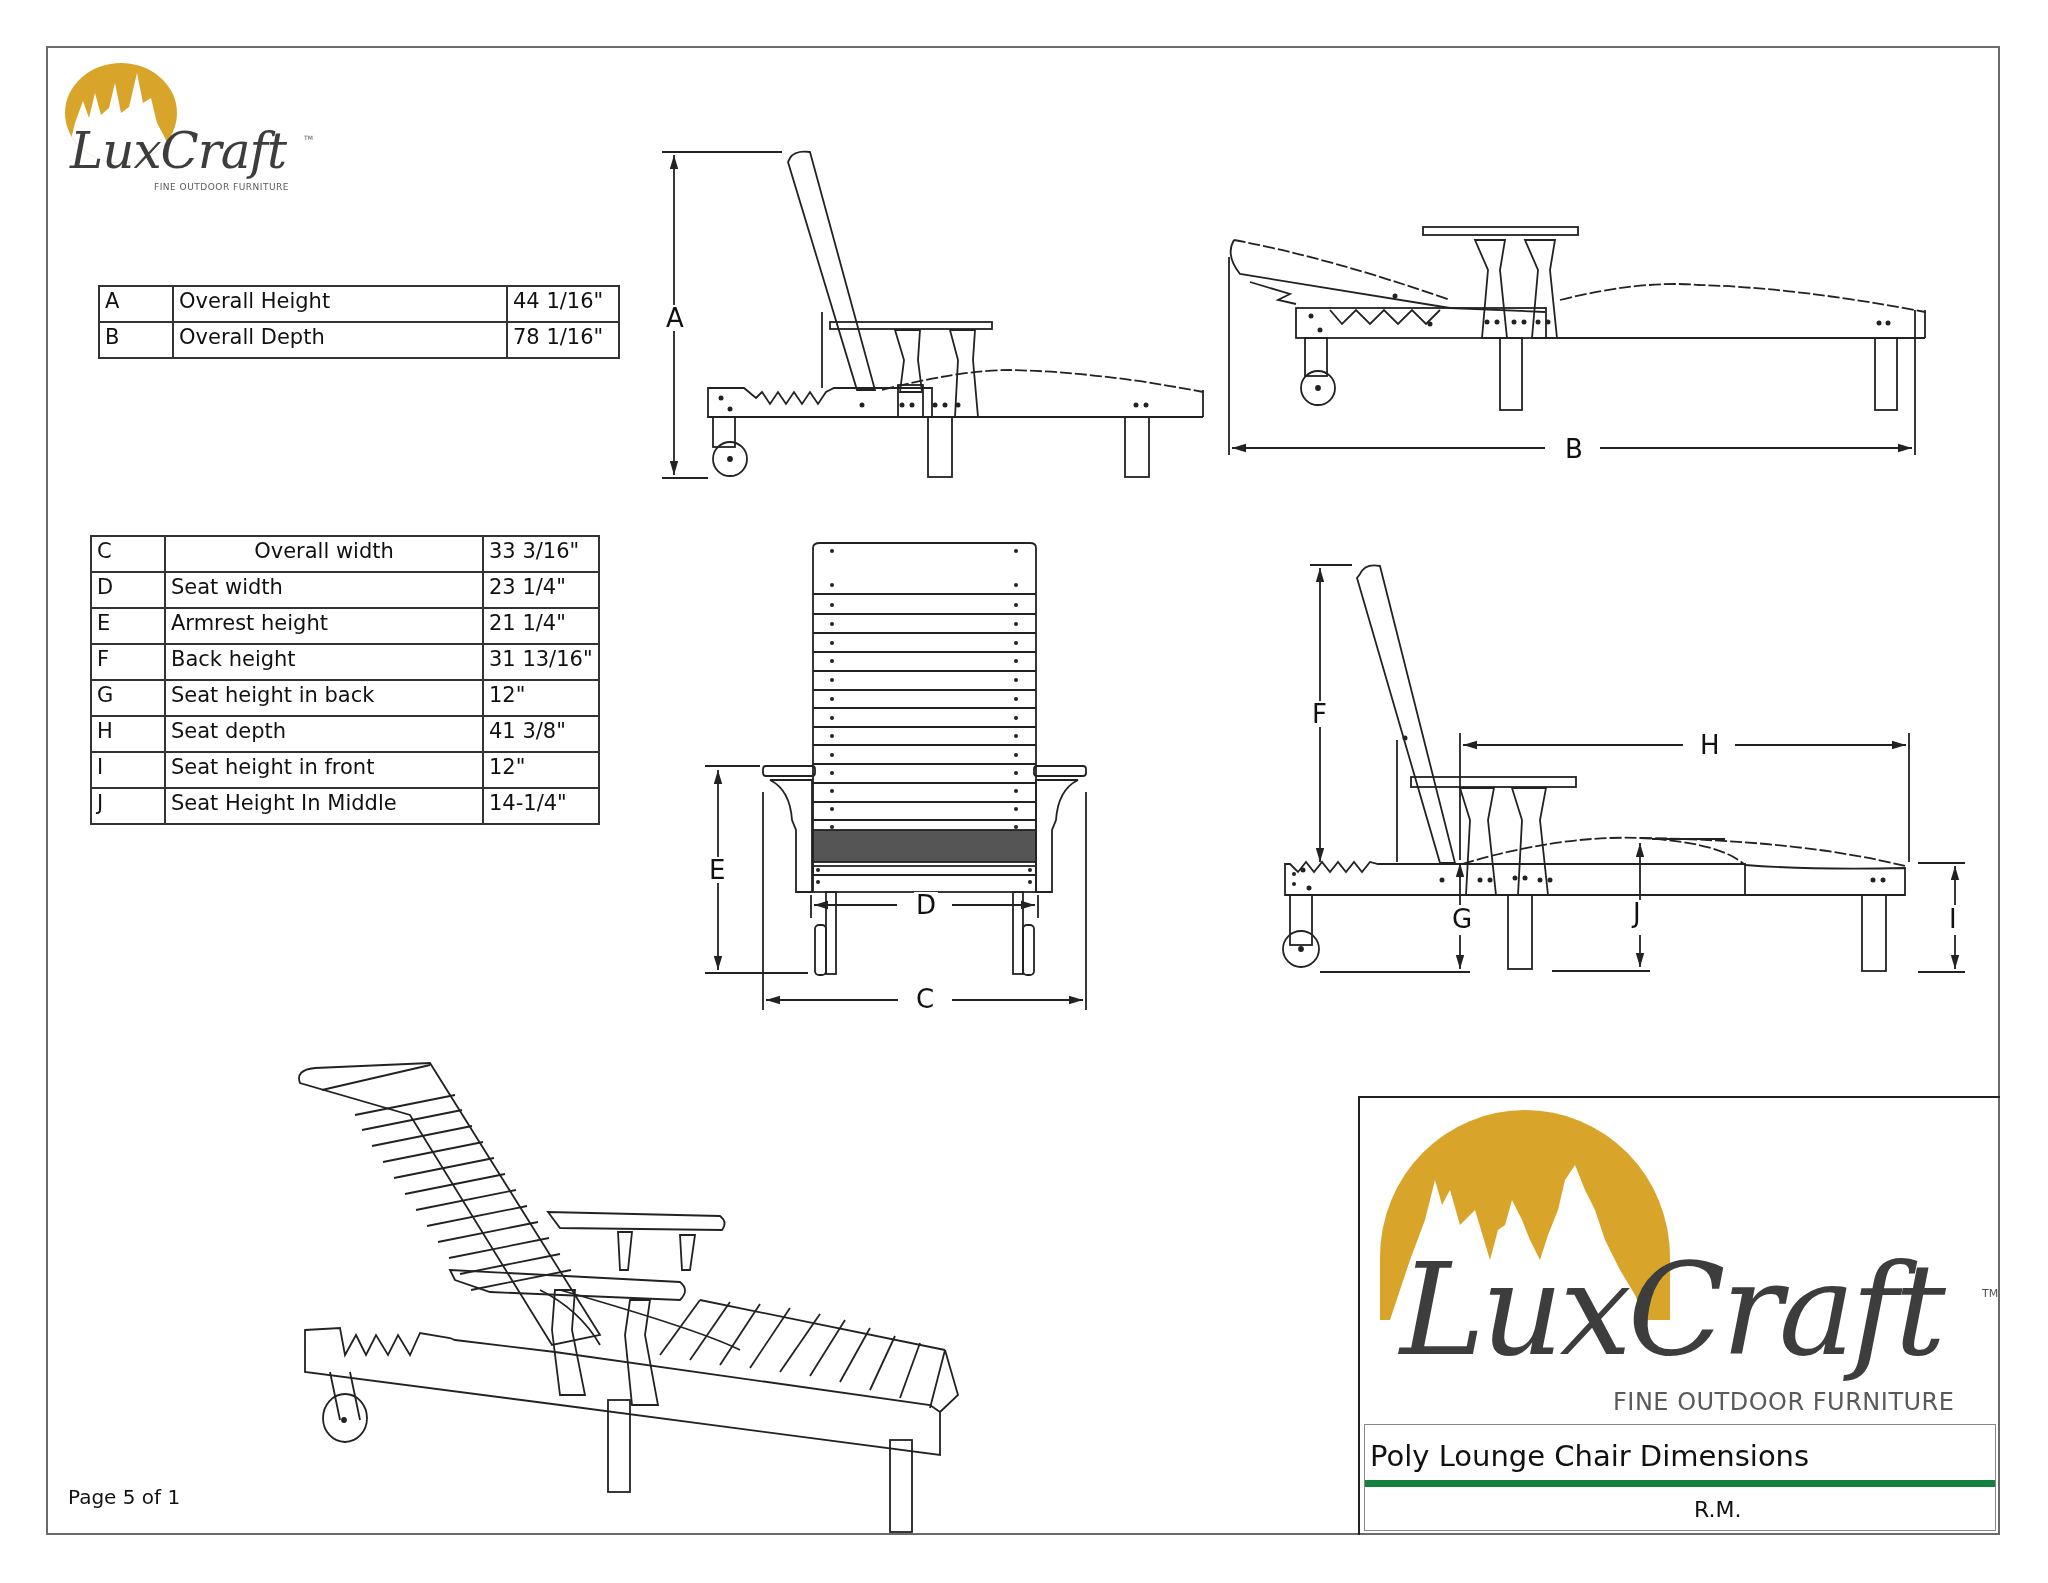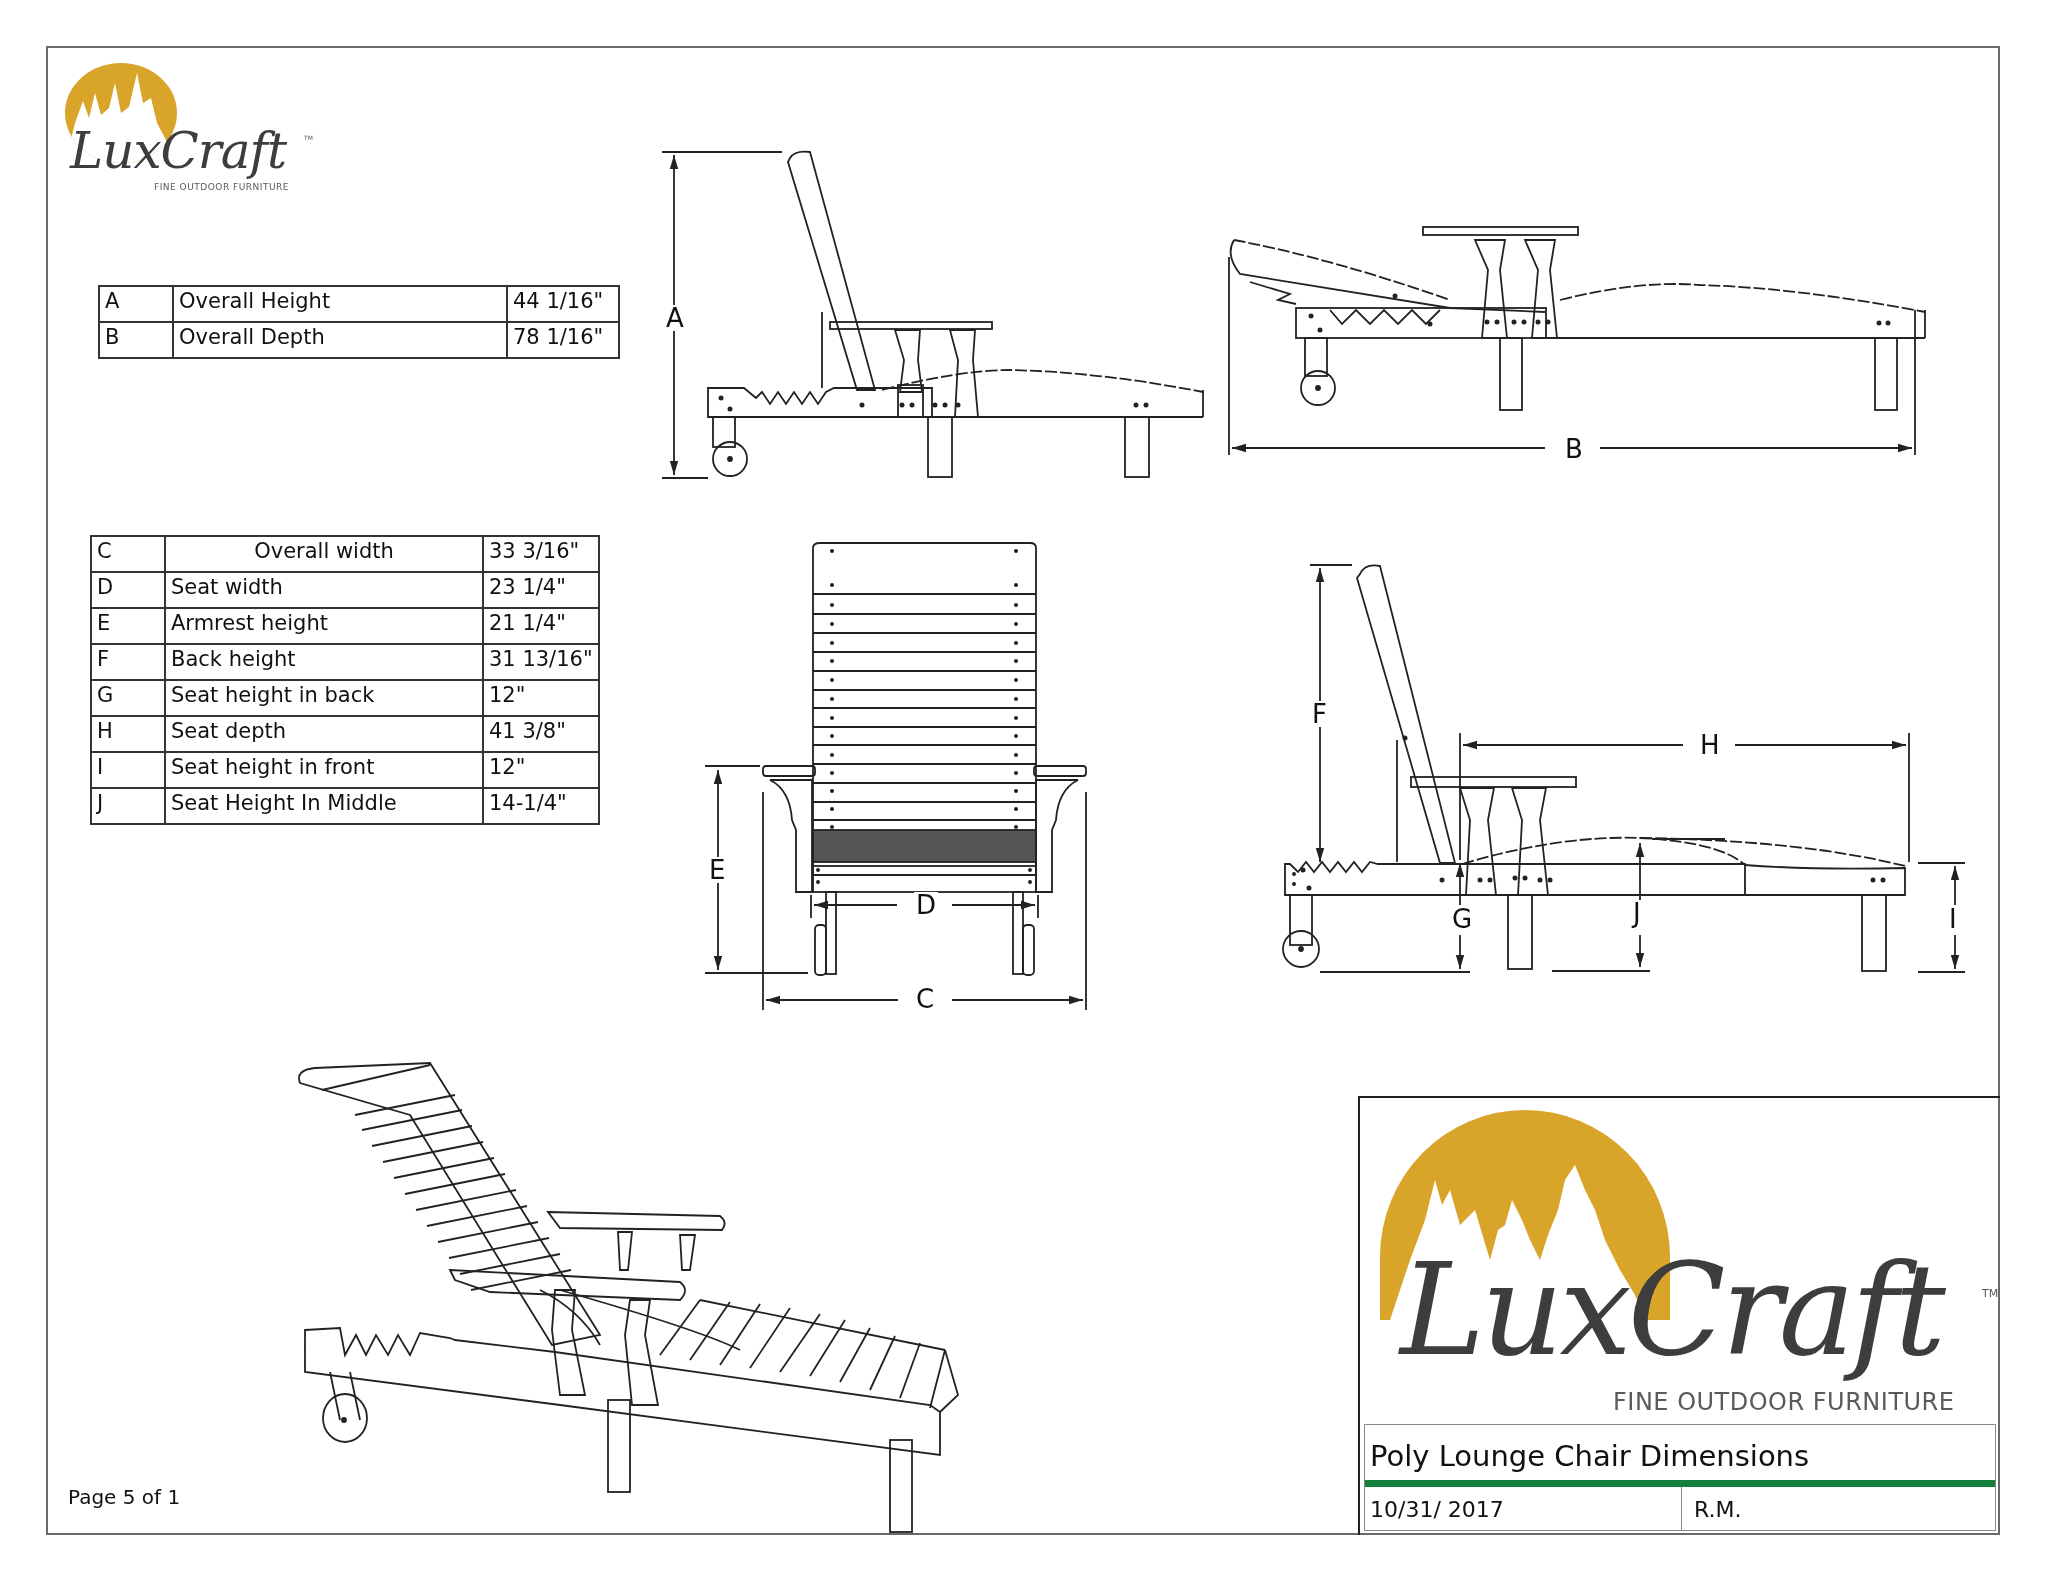--- a/index.html
+++ b/index.html
@@ -401,17 +401,16 @@
   </div>
   <div class="word" style="left:30px;top:130px;font-size:128px;letter-spacing:-4px;">
     <span>Lux</span><span>Craft</span>
   </div>
   <div class="tm" style="left:612px;top:182px;font-size:11px;">TM</div>
   <div class="tag" style="left:243px;top:283px;font-size:24px;">FINE OUTDOOR FURNITURE</div>
 </div>
 
 <div class="tb-table">
   <div class="tb-title">Poly Lounge Chair Dimensions</div>
-  <div class="tb-date">10/31/ 2017</div>
   <div class="tb-author">R.M.</div>
 </div>
 
 <div class="page-num">Page 5 of 1</div>
 
 </body></html>

